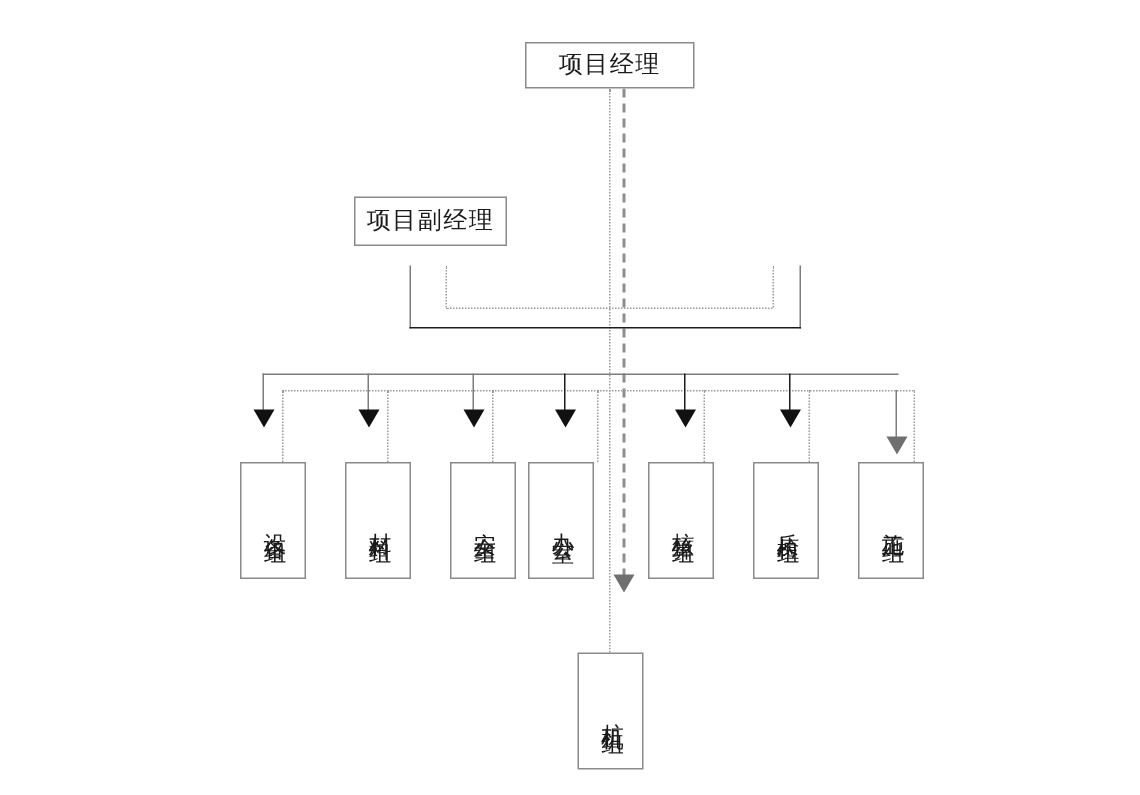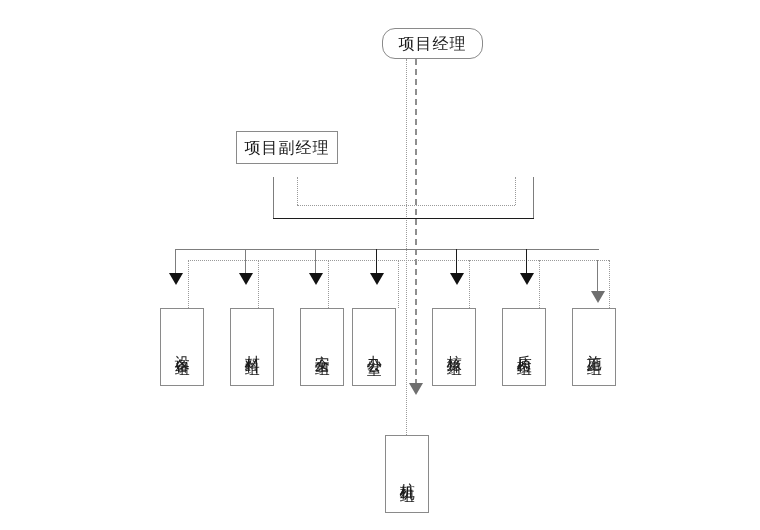--- a/index.html
+++ b/index.html
@@ -88,21 +88,21 @@
   }
   .arrow-down.gray {
     border-top-color: #6f6f6f;
   }
 </style>
 </head>
 <body>
 
 <div id="chart-root">
 
-  <div class="node horizontal" style="left:382px; top:28px; width:101px; height:31px;border-radius:13px;">
+  <div class="node horizontal" style="left:350px; top:28px; width:113px; height:31px;">
     <span>项目经理</span>
   </div>
 
   <div class="ln v-dotted" style="left:406px; top:59px; height:376px;"></div>
 
   <div class="ln v-dashed" style="left:415px; top:59px; height:326px;"></div>
   <div class="arrow-down gray" style="left:409px; top:383px;"></div>
 
   <div class="node horizontal" style="left:236px; top:131px; width:102px; height:33px;align-items:center;">
     <span>项目副经理</span>

